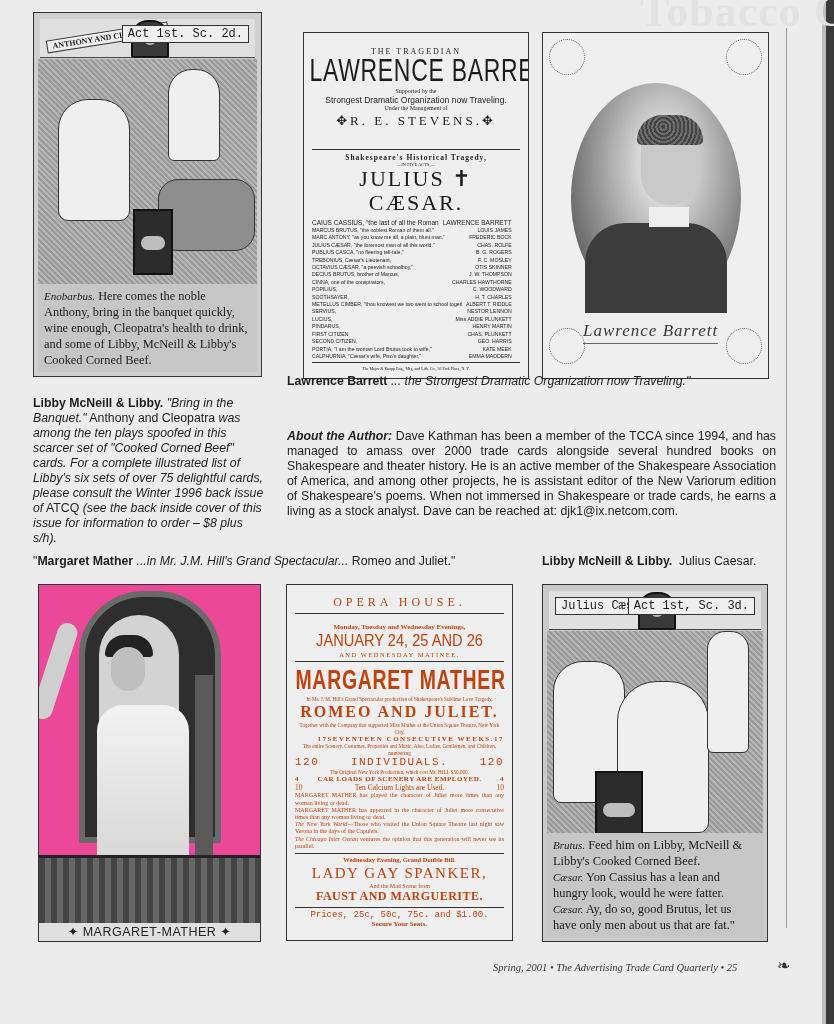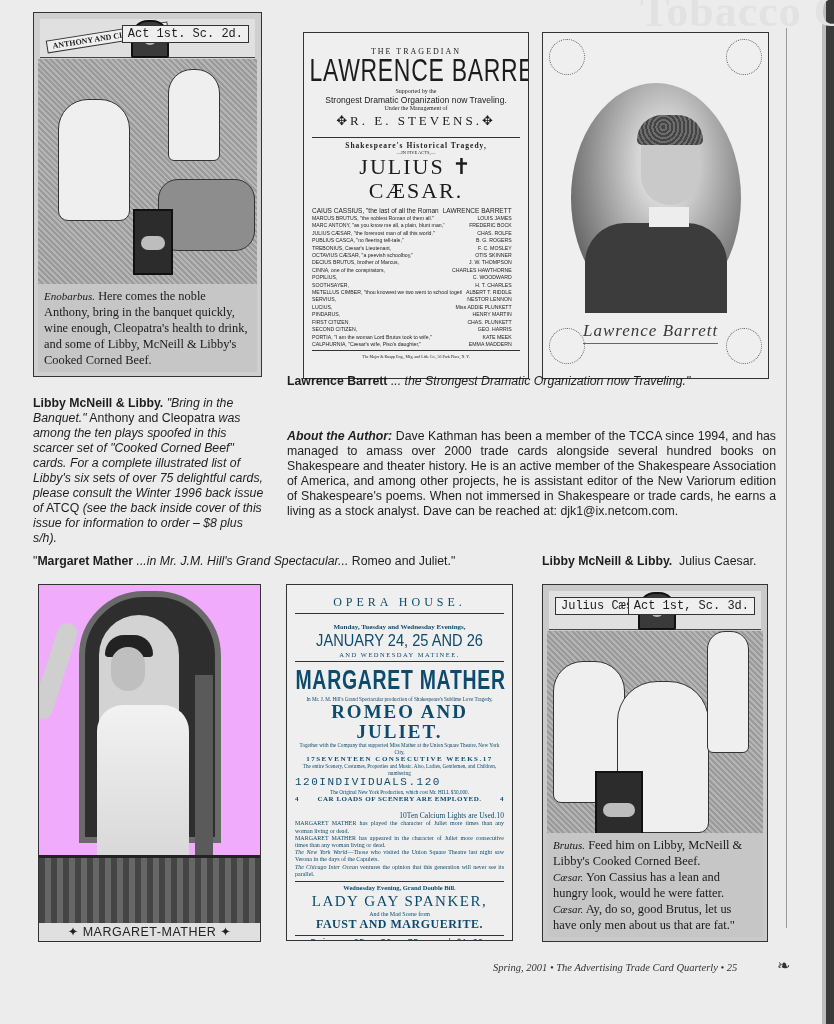--- a/index.html
+++ b/index.html
@@ -28,21 +28,21 @@
   .caption-box .speaker { font-style: italic; font-size: 11px; }
   .tin { position: absolute; background: #2c2c2c; border: 2px solid #111; }
   .tin::after { content: ""; position: absolute; left: 6px; right: 6px; top: 40%; height: 14px; border-radius: 7px; background: #bdbdbd; }
 
   
   #card-lb { left: 291px; top: 32px; width: 226px; height: 347px; background: #efefef; padding: 10px 8px 0 8px; text-align: center; font-family: "Liberation Serif", serif; margin-left: 12px; }
   #card-lb .small-caps { font-size: 8px; letter-spacing: 2px; margin-top: 4px; }
   #card-lb .big-name { font-family: "Liberation Sans", sans-serif; font-size: 31px; transform: scaleX(0.74); transform-origin: center; white-space: nowrap; margin: -2px -40px 0 -40px; line-height: 34px; letter-spacing: 1px; }
   #card-lb .tiny { font-size: 6px; }
   #card-lb .strongest { font-family: "Liberation Sans", sans-serif; font-size: 9.5px; transform: scaleX(0.9); white-space: nowrap; margin: 0 -10px; }
-  #card-lb .stevens { font-size: 13px; letter-spacing: 3px; margin: 2px 0 3px 0; border-bottom: 1px solid #333; padding-bottom: 8px; text-align: center; }
+  #card-lb .stevens { font-size: 13px; letter-spacing: 3px; margin: 2px 0 3px 0; border-bottom: 1px solid #333; padding-bottom: 20px; text-align: center; }
   #card-lb .tragedy { font-size: 7.5px; font-weight: bold; letter-spacing: 1px; }
   #card-lb .acts { font-size: 4.5px; }
   #card-lb .caesar { font-size: 22px; letter-spacing: 2px; line-height: 24px; }
   .cast { margin-top: 3px; text-align: left; border-bottom: 1px solid #333; padding-bottom: 2px; }
   .cast-row { display: flex; justify-content: space-between; font-family: "Liberation Sans", sans-serif; font-size: 5.4px; line-height: 7.4px; white-space: nowrap; transform: scaleX(0.96); transform-origin: left; }
   .cast-row.first { font-size: 6.8px; line-height: 9px; }
   .cast-row .role { overflow: hidden; }
   .cast-row .actor { padding-left: 4px; }
   #card-lb .printer { font-size: 4px; margin-top: 3px; }
 
@@ -60,44 +60,44 @@
   .caption { position: absolute; font-size: 12.3px; line-height: 15px; color: #1e1e1e; }
   .caption b { font-weight: bold; }
   .caption i { font-style: italic; }
   #cap-libby { left: 33px; top: 396px; width: 232px; }
   #cap-barrett { left: 287px; top: 374px; width: 490px; white-space: nowrap; }
   #about { left: 287px; top: 429px; width: 489px; text-align: justify; }
   #cap-mather { left: 33px; top: 554px; white-space: nowrap; }
   #cap-libby2 { left: 542px; top: 554px; white-space: nowrap; }
 
   
-  #card-mm { left: 38px; top: 584px; width: 223px; height: 358px; background: #f0abfc; }
+  #card-mm { left: 38px; top: 584px; width: 223px; height: 358px; background: #ec4899; }
   .arch { position: absolute; left: 40px; top: 6px; width: 130px; height: 240px; border-radius: 65px 65px 0 0; background: #2e2e2e; border: 6px solid #6a6a6a; }
   .pillar { position: absolute; left: 156px; top: 90px; width: 18px; height: 180px; background: #5a5a5a; }
   .woman-veil { position: absolute; left: 60px; top: 30px; width: 80px; height: 160px; border-radius: 40px 40px 10px 10px; background: #e6e6e6; opacity: .9; }
   .woman-face { position: absolute; left: 72px; top: 62px; width: 34px; height: 44px; border-radius: 17px; background: #bfbfbf; }
   .woman-hair { position: absolute; left: 66px; top: 50px; width: 48px; height: 22px; border-radius: 24px 24px 4px 4px; background: #222; }
   .woman-dress { position: absolute; left: 58px; top: 120px; width: 92px; height: 160px; border-radius: 26px 26px 4px 4px; background: linear-gradient(#f2f2f2, #d7d7d7); }
   .woman-arm { position: absolute; left: 6px; top: 36px; width: 20px; height: 100px; border-radius: 10px; background: #cfcfcf; transform: rotate(18deg); }
   .balcony { position: absolute; left: 0; right: 0; top: 270px; height: 70px; background: repeating-linear-gradient(90deg, #444 0 6px, #666 6px 12px); border-top: 3px solid #222; }
   .name-strip { position: absolute; left: 0; right: 0; bottom: 0; height: 18px; background: #e0e0e0; text-align: center; font-family: "Liberation Sans", sans-serif; font-size: 12.5px; letter-spacing: 0.5px; line-height: 18px; color: #222; }
 
   
-  #card-oh { left: 286px; top: 584px; width: 227px; height: 357px; background: #efefef; padding: 10px 8px 0 8px; text-align: center; font-family: "Liberation Serif", serif; color: #0c4a6e; }
+  #card-oh { left: 286px; top: 584px; width: 227px; height: 357px; background: #efefef; padding: 10px 8px 0 8px; text-align: center; font-family: "Liberation Serif", serif; color: #c2410c; }
   #card-oh .opera { font-size: 12px; letter-spacing: 4px; border-bottom: 1px solid #333; padding-bottom: 3px; }
   #card-oh .evenings { font-size: 7px; font-weight: bold; margin-top: 9px; }
   #card-oh .dates { font-family: "Liberation Sans", sans-serif; font-size: 17px; transform: scaleX(0.86); white-space: nowrap; margin: 0 -16px; line-height: 20px; }
   #card-oh .matinee { font-size: 6.5px; letter-spacing: 1.5px; border-bottom: 1px solid #333; padding-bottom: 3px; }
   #card-oh .mm-name { font-family: "Liberation Sans", sans-serif; font-weight: bold; font-size: 27px; transform: scaleX(0.72); white-space: nowrap; margin: 2px -40px 0 -40px; line-height: 32px; letter-spacing: 1px; }
   #card-oh .t5 { font-size: 5.2px; line-height: 6.4px; }
-  #card-oh .romeo { font-weight: bold; font-size: 19px; letter-spacing: 2px; line-height: 20px; }
-  #card-oh .weeks { font-size: 7px; letter-spacing: 1.5px; display: flex; justify-content: center; font-weight: bold; }
-  #card-oh .individuals { font-family: "Liberation Mono", monospace; font-size: 11px; display: flex; letter-spacing: 1.5px; line-height: 13px; }
+  #card-oh .romeo { font-weight: bold; font-size: 16px; letter-spacing: 2px; line-height: 20px; }
+  #card-oh .weeks { font-size: 7px; letter-spacing: 1.5px; display: flex; justify-content: flex-end; font-weight: bold; }
+  #card-oh .individuals { font-family: "Liberation Mono", monospace; font-size: 11px; display: flex; justify-content: space-between; letter-spacing: 1.5px; line-height: 13px; }
   #card-oh .carloads { font-size: 7px; font-weight: bold; display: flex; justify-content: space-between; letter-spacing: 0.5px; }
-  #card-oh .calcium { font-size: 7.5px; display: flex; justify-content: flex-end; margin-top: 8px; }
+  #card-oh .calcium { font-size: 7.5px; display: flex; justify-content: space-between; }
   #card-oh .para { font-size: 6px; line-height: 7.2px; text-align: justify; }
   #card-oh .para i { font-style: italic; }
   #card-oh .rule { border-top: 1px solid #333; margin: 3px 0 2px; }
   #card-oh .wed { font-size: 6.5px; font-weight: bold; }
   #card-oh .lady { font-size: 15px; letter-spacing: 1.5px; line-height: 20px; font-weight: normal; }
   #card-oh .mad { font-size: 6px; }
   #card-oh .faust { font-size: 12px; font-weight: bold; letter-spacing: 0.5px; line-height: 15px; }
   #card-oh .prices { font-family: "Liberation Mono", monospace; font-size: 9px; }
   #card-oh .secure { font-size: 7px; font-weight: bold; }
 

